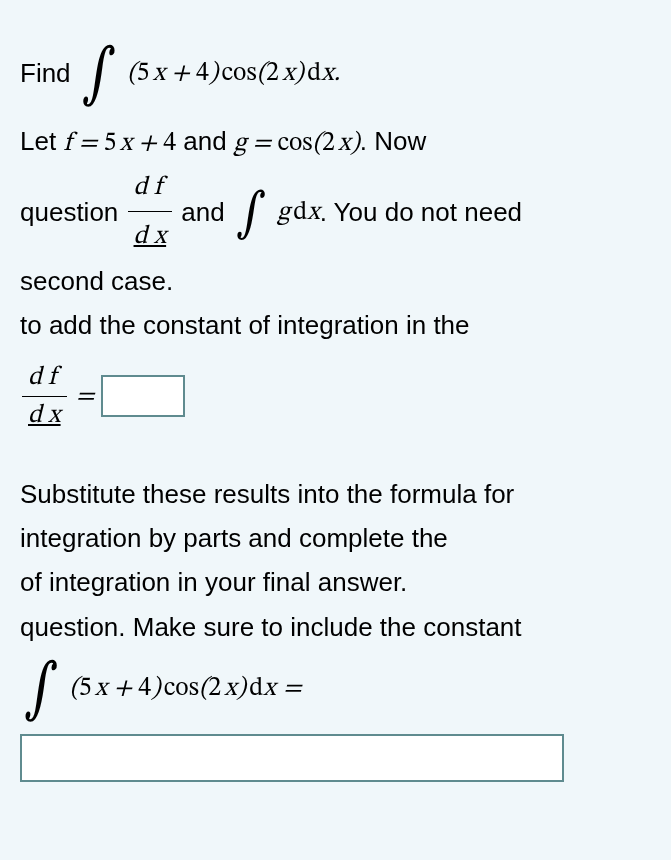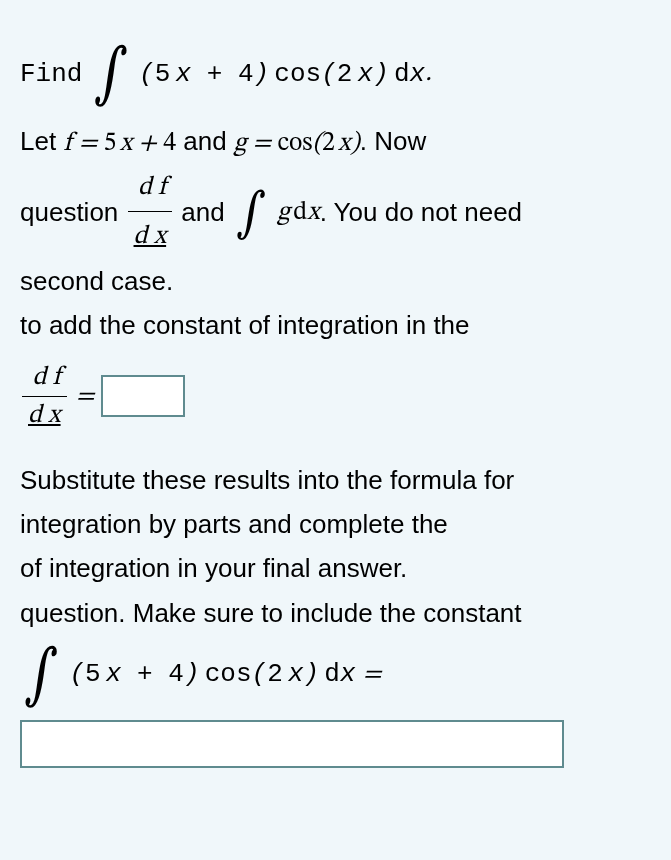--- a/index.html
+++ b/index.html
@@ -39,21 +39,21 @@
     display: inline-block;
     font-style: normal;
     font-size: 44px;
     transform: scaleY(1.2) translateY(2px);
     padding: 0 4px;
     font-family: "Cambria Math", "STIX Two Math", serif;
   }
   .frac {
     display: inline-block;
     vertical-align: middle;
-    text-align: right;
+    text-align: left;
     padding: 0 2px;
     font-family: "Cambria Math", "STIX Two Math", "Times New Roman", serif;
     font-style: italic;
   }
   .frac .num {
     display: block;
     padding: 0 6px 2px 6px;
   }
   .frac .den {
     display: block;
@@ -83,21 +83,20 @@
   }
   .vmid {
     vertical-align: middle;
   }
   .row {
     margin: 14px 0;
   }
   .blk {
     display: inline-block;
     vertical-align: middle;
-    font-family: Liberation Mono, monospace;
   }
 </style>
 </head>
 <body>
 
 <div class="page">
 
   <div class="row">
     <span class="blk vmid">Find</span>
     <span class="int vmid">∫</span>
@@ -125,21 +124,21 @@
   <div class="row">
     <span class="frac vmid">
       <span class="num">d f</span>
       <span class="den">d x</span>
     </span>
     <span class="math vmid"> = </span>
     <span class="inputbox small vmid"></span>
   </div>
 
 
-  <div class="line" style="margin-top:26px">Substitute these results into the formula for</div>
+  <div class="line" style="margin-top:40px">Substitute these results into the formula for</div>
   <div class="line">integration by parts and complete the</div>
   <div class="line">of integration in your final answer.</div>
   <div class="line">question. Make sure to include the constant</div>
 
   <div class="row" style="margin-top:8px">
     <span class="int vmid">∫</span>
     <span class="math blk vmid">(<span class="upright">5</span> x + <span class="upright">4</span>) <span class="upright">cos</span>(<span class="upright">2</span> x) <span class="upright">d</span>x</span>
     <span class="math vmid"> =</span>
   </div>
 

